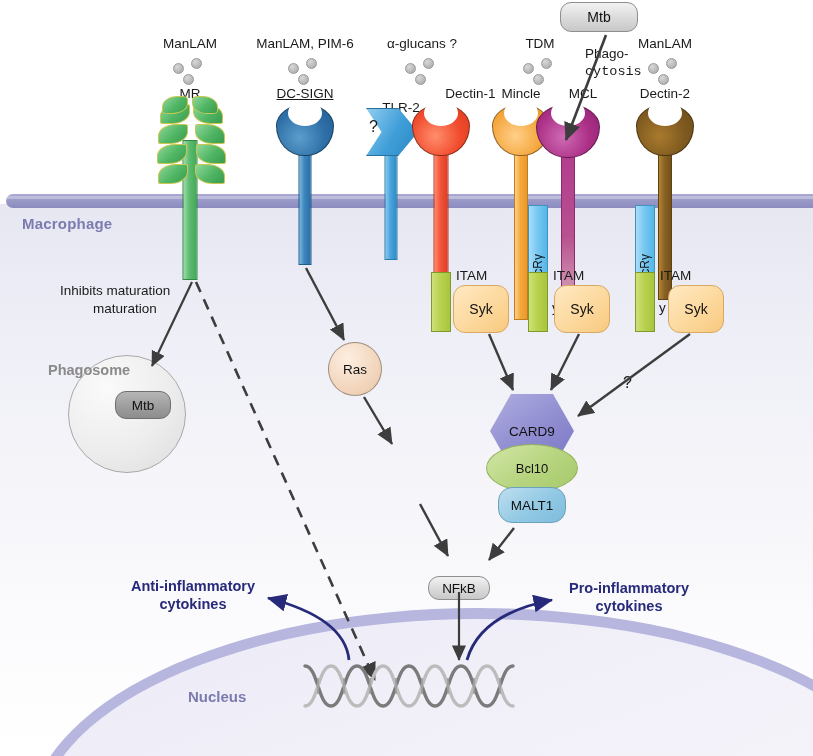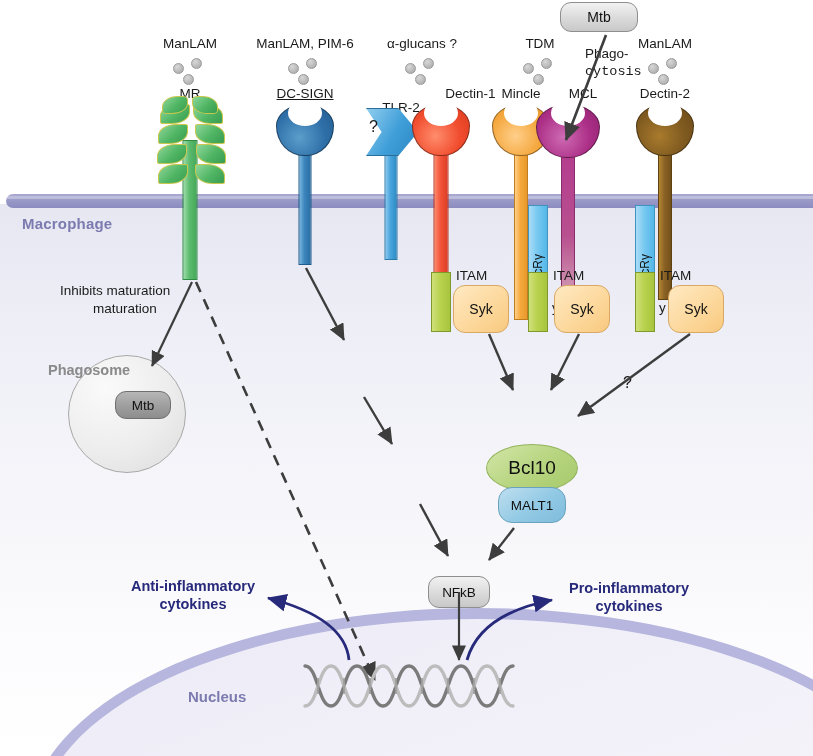--- a/index.html
+++ b/index.html
@@ -94,21 +94,21 @@
     display:flex;align-items:center;justify-content:center;font-size:13.5px;color:#111;
     border:1px solid rgba(0,0,0,.35);box-sizing:border-box;}
 
   .hexa{position:absolute;width:84px;height:74px;transform:translateX(-50%);
     background:linear-gradient(145deg,#b0aee0 0%,#8e8bd0 55%,#7a77c6 100%);
     clip-path:polygon(25% 0,75% 0,100% 50%,75% 100%,25% 100%,0 50%);
     display:flex;align-items:center;justify-content:center;font-size:13.5px;color:#111;}
   .ellip{position:absolute;width:92px;height:48px;transform:translateX(-50%);
     border-radius:50%;background:linear-gradient(145deg,#d2e6a8 0%,#b6d47e 55%,#a6c96b 100%);
     border:1px solid #93b35c;box-sizing:border-box;
-    display:flex;align-items:center;justify-content:center;font-size:19px;color:#111;}
+    display:flex;align-items:center;justify-content:center;font-size:13px;color:#111;}
   .rrect{position:absolute;transform:translateX(-50%);border-radius:14px;
     background:linear-gradient(145deg,#bfdff0 0%,#92c9e4 55%,#7fbcdc 100%);
     border:1px solid #6aa2bd;box-sizing:border-box;
     display:flex;align-items:center;justify-content:center;font-size:13.5px;color:#111;}
   .grey-pill{position:absolute;transform:translateX(-50%);border-radius:11px;
     background:linear-gradient(180deg,#f2f2f2 0%,#dcdcdc 50%,#c8c8c8 100%);
     border:1px solid #8e8e8e;box-sizing:border-box;
     display:flex;align-items:center;justify-content:center;font-size:13.5px;color:#111;}
 
   
@@ -273,25 +273,28 @@
   <div class="syk" style="left:696px;top:285px;">Syk</div>
 
   <div class="phagosome"></div>
   <div class="phago-label">Phagosome</div>
   <div class="grey-pill" style="left:143px;top:391px;width:56px;height:28px;
        background:linear-gradient(180deg,#b6b6b6 0%,#9e9e9e 55%,#8d8d8d 100%);border-color:#6f6f6f;">Mtb</div>
 
   <div class="lbl" style="left:60px;top:283px;">Inhibits maturation</div>
   <div class="lbl" style="left:93px;top:301px;">maturation</div>
 
-
+  <div class="circ" style="left:355px;top:342px;width:54px;height:54px;
+       background:radial-gradient(circle at 36% 30%,#fdeee1 0%,#f2d6bd 60%,#e8c5a6 100%);border-color:#c9a display:flex;">Ras</div>
+
+  <div class="hexa" style="left:532px;top:394px;">CARD9</div>
   <div class="ellip" style="left:532px;top:444px;">Bcl10</div>
   <div class="rrect" style="left:532px;top:487px;width:68px;height:36px;">MALT1</div>
 
-  <div class="grey-pill" style="left:459px;top:576px;width:62px;height:32px;">NFkB</div>
+  <div class="grey-pill" style="left:459px;top:576px;width:62px;height:24px;">NFkB</div>
 
   <div class="qmark" style="left:623px;top:374px;">?</div>
 
   <div class="cyto-lbl" style="left:193px;top:578px;">Anti-inflammatory</div>
   <div class="cyto-lbl" style="left:193px;top:596px;">cytokines</div>
   <div class="cyto-lbl" style="left:629px;top:580px;">Pro-inflammatory</div>
   <div class="cyto-lbl" style="left:629px;top:598px;">cytokines</div>
 
   <svg class="overlay" viewBox="0 0 813 756">
     <defs>

